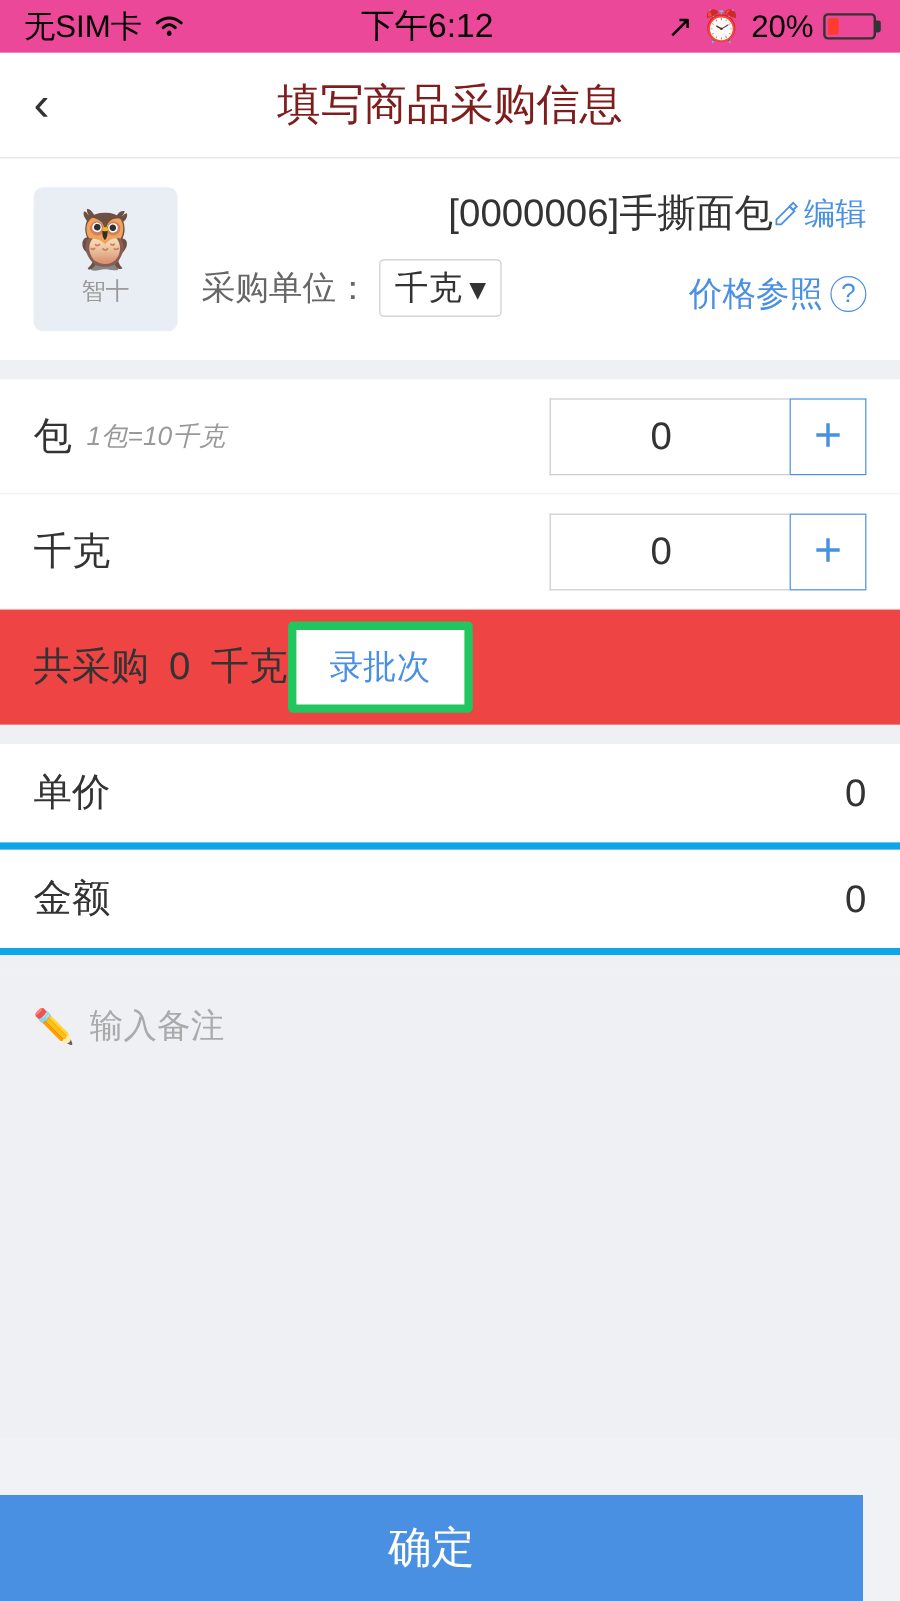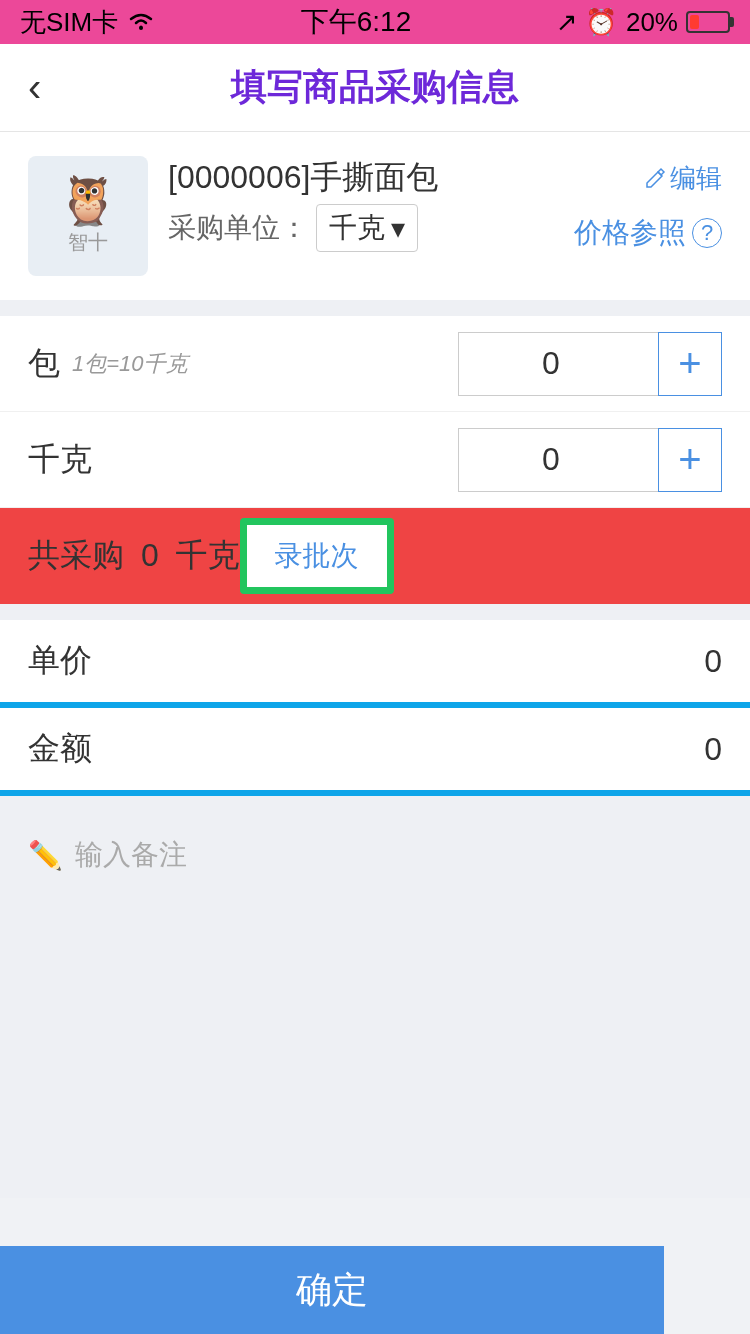--- a/index.html
+++ b/index.html
@@ -86,22 +86,22 @@
     }
     .nav-back {
       position: absolute;
       left: 28px;
       font-size: 40px;
       color: #333;
       cursor: pointer;
     }
     .nav-title {
       font-size: 36px;
-      font-weight: 700;
-      color: #6d28d9;
+      font-weight: 400;
+      color: #7f1d1d;
     }
 
     
     .product-card {
       background: #fff;
       padding: 24px 28px;
       margin-top: 0;
       display: flex;
       align-items: flex-start;
       gap: 20px;
@@ -125,22 +125,22 @@
       font-size: 20px;
       color: #999;
       margin-top: 4px;
     }
     .product-info {
       flex: 1;
     }
     .product-name-row {
       display: flex;
       align-items: center;
-      justify-content: space-between;
-      margin-bottom: 4px;
+      justify-content: flex-end;
+      margin-bottom: 16px;
     }
     .product-name {
       font-size: 32px;
       color: #333;
       font-weight: 500;
     }
     .product-edit {
       font-size: 26px;
       color: #4a90e2;
       display: flex;
@@ -304,21 +304,21 @@
       background: #eef0f4;
       flex: 1;
       min-height: 300px;
     }
 
     
     .confirm-btn {
       position: fixed;
       bottom: 0;
       left: 0;
-      width: 664px;
+      width: 719px;
       height: 88px;
       background: #4a90e2;
       color: #fff;
       font-size: 36px;
       border: none;
       cursor: pointer;
       display: flex;
       align-items: center;
       justify-content: center;
     }

